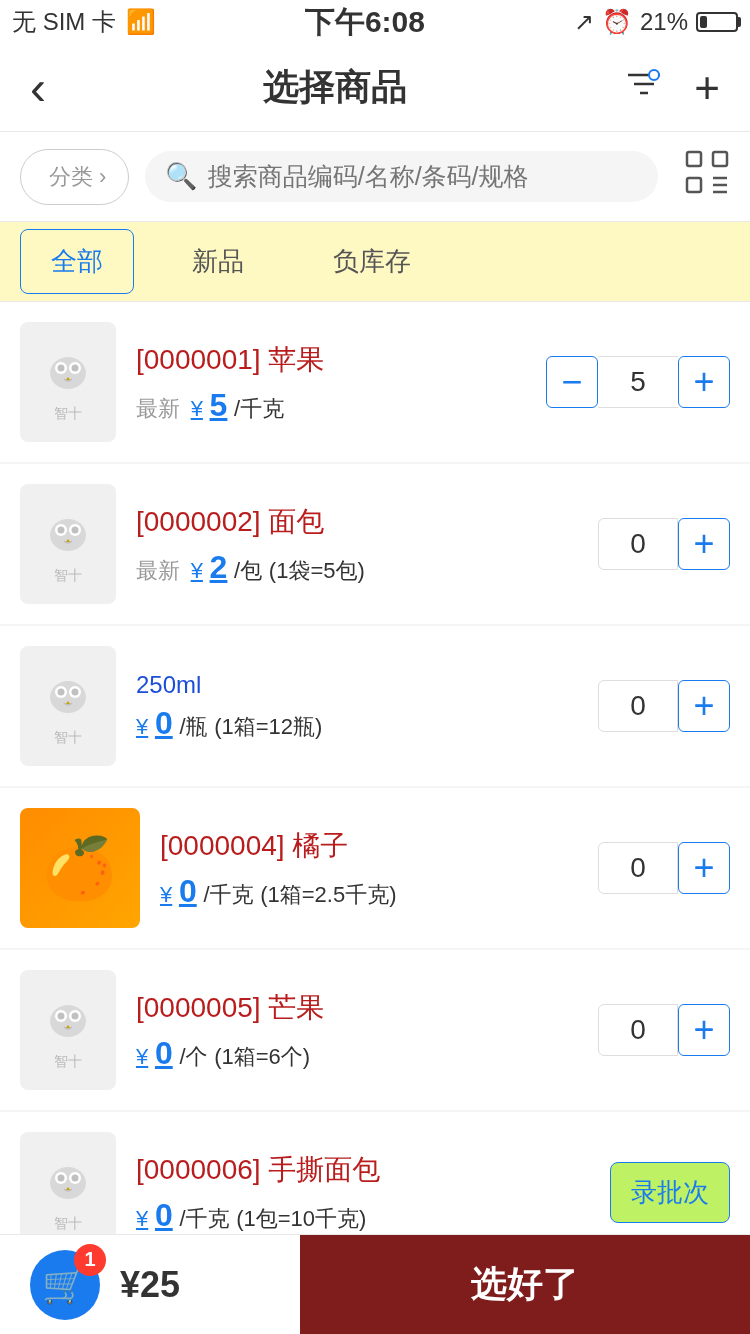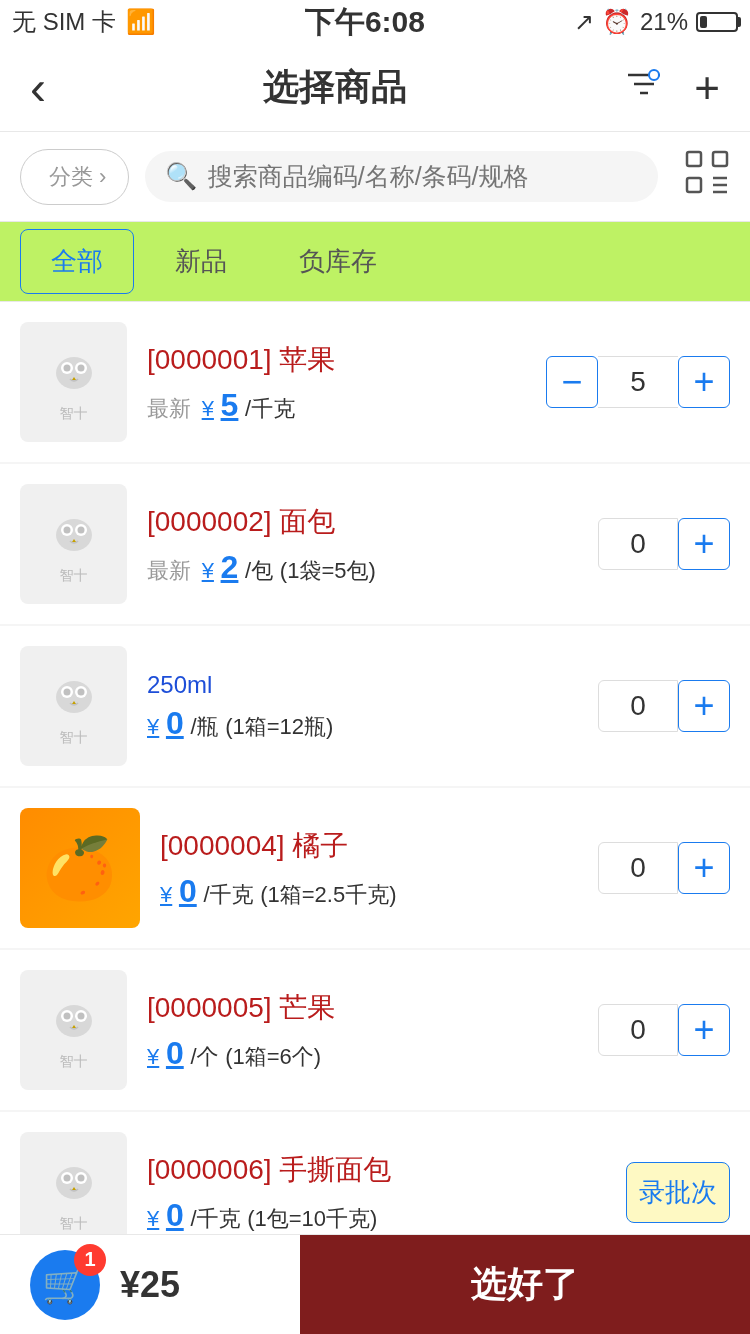--- a/index.html
+++ b/index.html
@@ -143,25 +143,25 @@
     }
     .scan-icon {
       font-size: 36px;
       color: #555;
       margin-left: 10px;
     }
     
     .tab-bar {
       width: 100%;
       height: 80px;
-      background: #bef264;
+      background: #fef9c3;
       display: flex;
       align-items: center;
       padding: 0 20px;
-      gap: 10px;
+      gap: 27px;
       border-bottom: 1px solid #e8e8e8;
     }
     .tab-item {
       padding: 14px 30px;
       border-radius: 8px;
       font-size: 26px;
       color: #555;
       cursor: pointer;
       border: 1.5px solid transparent;
     }
@@ -177,21 +177,21 @@
     .product-item {
       background: #fff;
       margin-bottom: 2px;
       display: flex;
       align-items: center;
       padding: 20px 20px;
       gap: 20px;
       min-height: 140px;
     }
     .product-image {
-      width: 107px;
+      width: 96px;
       height: 120px;
       background: #f0f0f0;
       border-radius: 8px;
       display: flex;
       align-items: center;
       justify-content: center;
       flex-shrink: 0;
       overflow: hidden;
     }
     .owl-logo {
@@ -283,22 +283,22 @@
       border-radius: 6px;
     }
     .qty-btn-minus {
       border-radius: 6px;
     }
     .batch-btn {
       border: 1.5px solid #1a7bef;
       border-radius: 8px;
       color: #1a7bef;
       font-size: 26px;
-      padding: 12px 12px;
-      background: #fef9c3;
+      padding: 12px 20px;
+      background: #bef264;
       cursor: pointer;
       white-space: nowrap;
     }
     
     .mandarin-img {
       width: 120px;
       height: 120px;
       border-radius: 8px;
       overflow: hidden;
       flex-shrink: 0;

